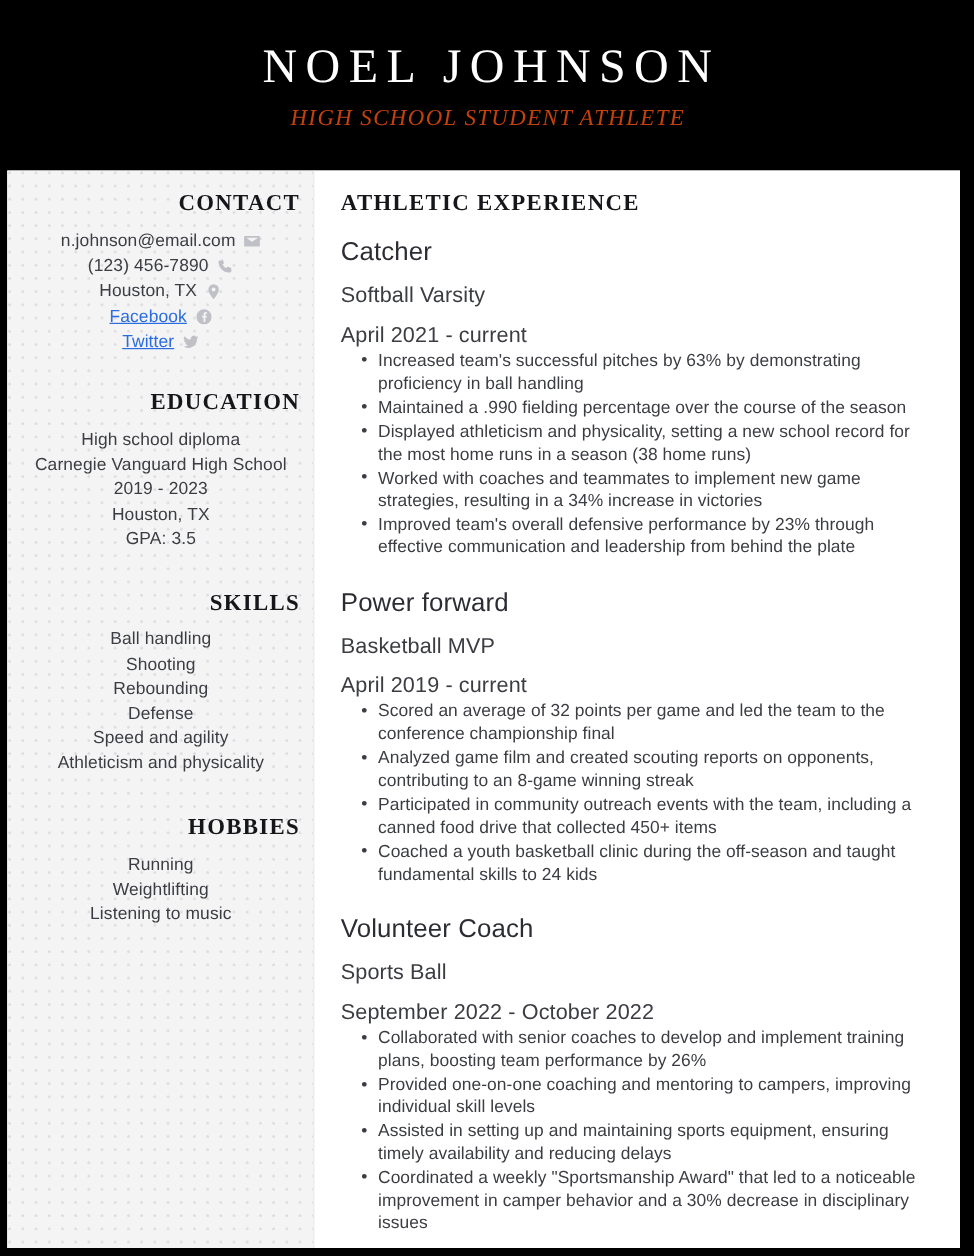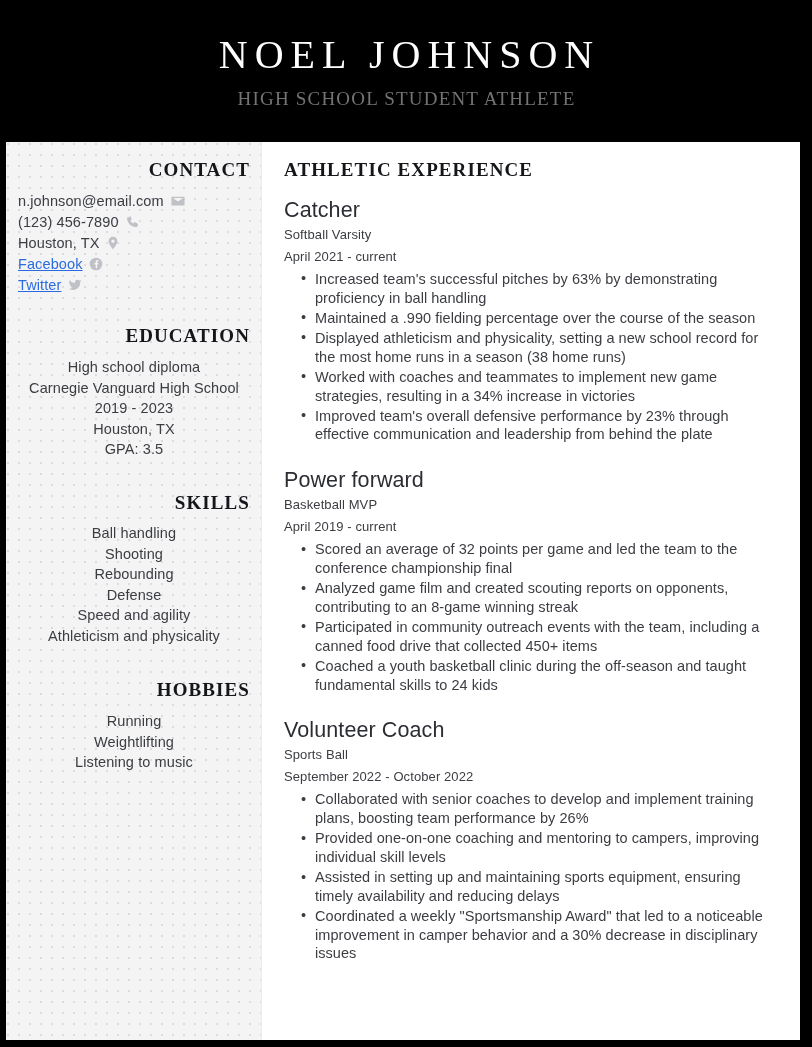--- a/index.html
+++ b/index.html
@@ -40,22 +40,23 @@
     color: #ffffff;
     letter-spacing: 7px;
     text-transform: uppercase;
     line-height: 1.1;
     padding-left: 7px;
   }
 
   .job-title-head {
     font-family: "Liberation Serif", serif;
     font-size: 19px;
+    font-style: italic;
     font-weight: 400;
-    color: #737373;
+    color: #c2410c;
     letter-spacing: 1.2px;
     text-transform: uppercase;
     margin-top: 11px;
     padding-left: 1px;
   }
 
   
   .sheet {
     position: absolute;
     left: 6px;
@@ -104,21 +105,21 @@
     color: #3b3d42;
     line-height: 20.5px;
     letter-spacing: .1px;
   }
 
   .contact-list { margin-top: 9px; }
 
   .contact-row {
     display: flex;
     align-items: center;
-    justify-content: flex-start;
+    justify-content: center;
     gap: 7px;
     line-height: 20.5px;
     margin-bottom: .5px;
   }
 
   .contact-text {
     font-size: 14.5px;
     color: #3b3d42;
     letter-spacing: .1px;
   }
@@ -170,24 +171,25 @@
   .entry-title {
     font-size: 21.5px;
     font-weight: 400;
     color: #2b2d33;
     line-height: 28px;
     letter-spacing: .1px;
   }
 
   .entry-org,
   .entry-date {
-    font-size: 13px;
+    font-size: 18px;
     color: #3b3d42;
     line-height: 22px;
     letter-spacing: .1px;
+    margin-top: 11px;
   }
 
   .bullets {
     list-style: none;
     margin-top: 2px;
   }
 
   .bullets li {
     position: relative;
     padding-left: 31px;

